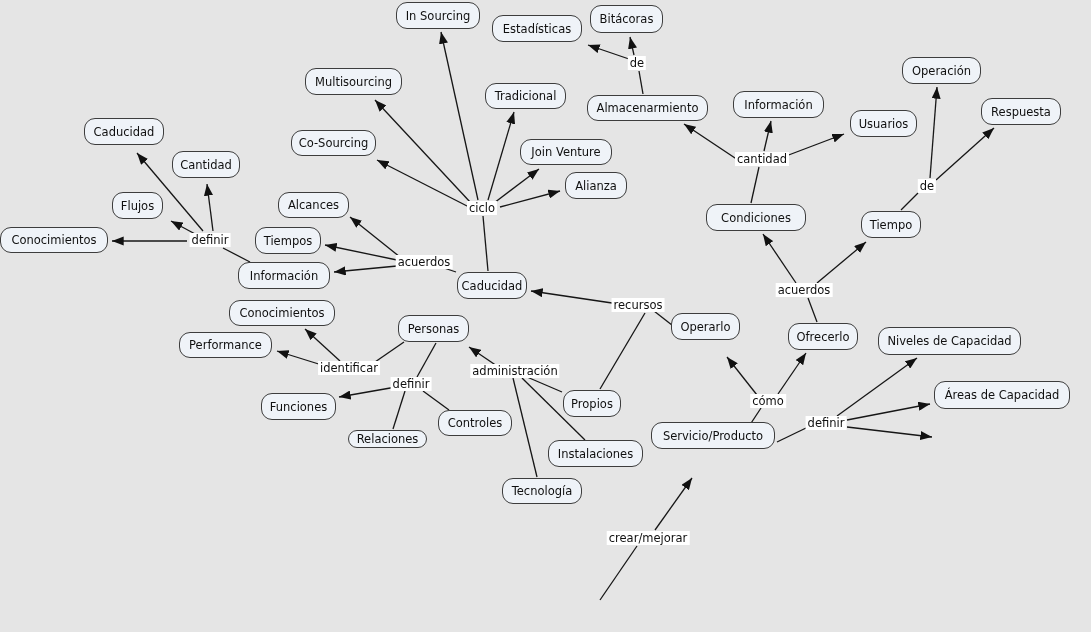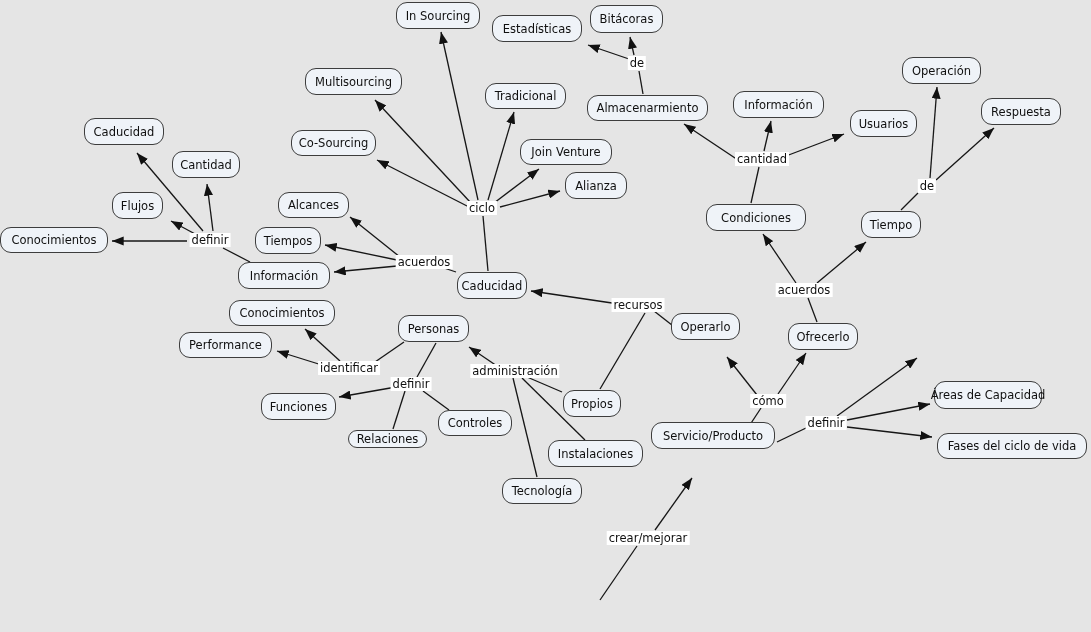--- a/index.html
+++ b/index.html
@@ -109,26 +109,26 @@
   <div class="node" style="left:861px;top:211px;width:60px;height:27px">Tiempo</div>
   <div class="node" style="left:255px;top:227px;width:66px;height:27px">Tiempos</div>
   <div class="node" style="left:0px;top:227px;width:108px;height:26px">Conocimientos</div>
   <div class="node" style="left:238px;top:262px;width:92px;height:27px">Información</div>
   <div class="node" style="left:457px;top:272px;width:70px;height:27px">Caducidad</div>
   <div class="node" style="left:229px;top:300px;width:106px;height:26px">Conocimientos</div>
   <div class="node" style="left:179px;top:332px;width:93px;height:26px">Performance</div>
   <div class="node" style="left:398px;top:315px;width:71px;height:27px">Personas</div>
   <div class="node" style="left:671px;top:313px;width:69px;height:27px">Operarlo</div>
   <div class="node" style="left:788px;top:323px;width:70px;height:27px">Ofrecerlo</div>
+  <div class="node" style="left:878px;top:327px;width:143px;height:28px">Niveles de Capacidad</div>
   <div class="node" style="left:261px;top:393px;width:75px;height:27px">Funciones</div>
-  <div class="node" style="left:934px;top:381px;width:108px;height:28px">Áreas de Capacidad</div>
+  <div class="node" style="left:934px;top:381px;width:136px;height:28px">Áreas de Capacidad</div>
   <div class="node" style="left:563px;top:390px;width:58px;height:27px">Propios</div>
   <div class="node" style="left:348px;top:430px;width:79px;height:18px">Relaciones</div>
   <div class="node" style="left:438px;top:410px;width:74px;height:26px">Controles</div>
-  <div class="node" style="left:937px;top:433px;width:150px;height:26px">Fases del ciclo de vida</div>
   <div class="node" style="left:548px;top:440px;width:95px;height:27px">Instalaciones</div>
   <div class="node" style="left:651px;top:422px;width:124px;height:27px">Servicio/Producto</div>
   <div class="node" style="left:502px;top:478px;width:80px;height:26px">Tecnología</div>
 
   <div class="lp" style="left:210px;top:240px">definir</div>
   <div class="lp" style="left:482px;top:208px">ciclo</div>
   <div class="lp" style="left:637px;top:63px">de</div>
   <div class="lp" style="left:762px;top:159px">cantidad</div>
   <div class="lp" style="left:927px;top:186px">de</div>
   <div class="lp" style="left:424px;top:262px">acuerdos</div>

